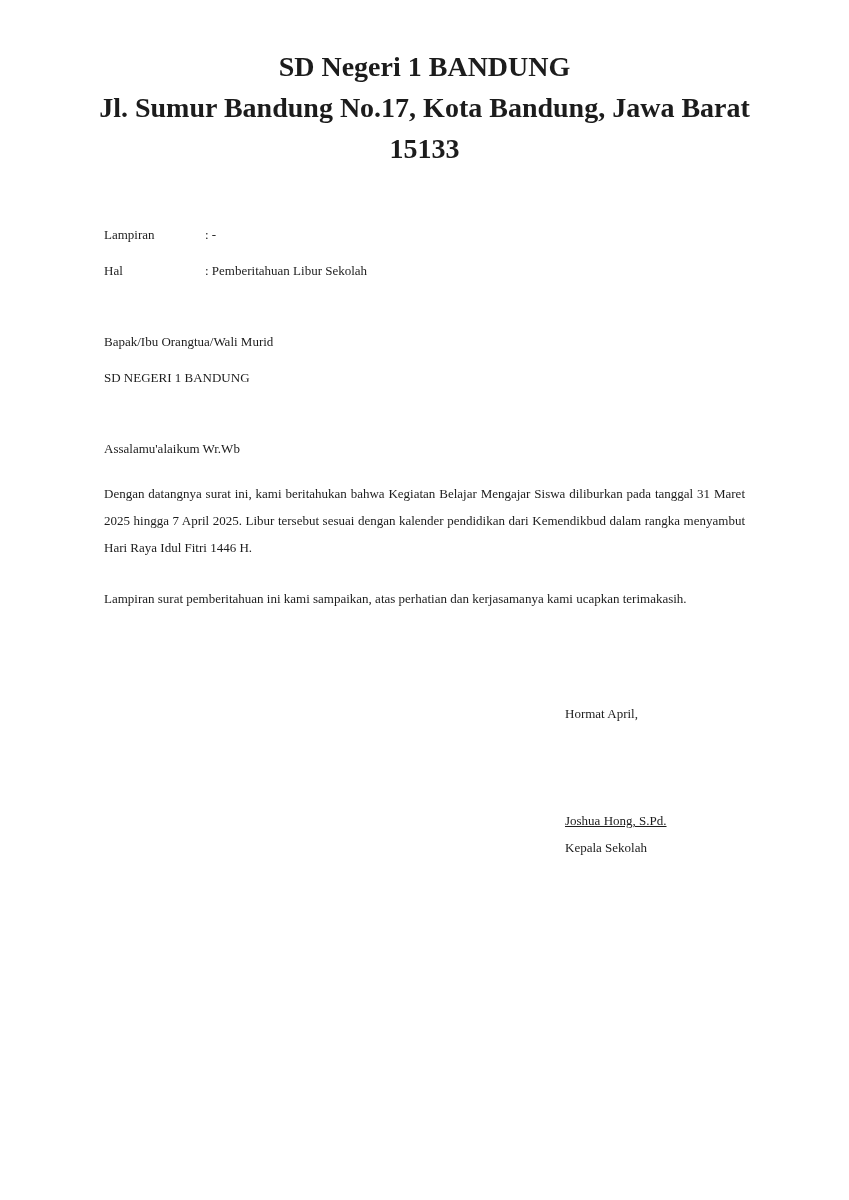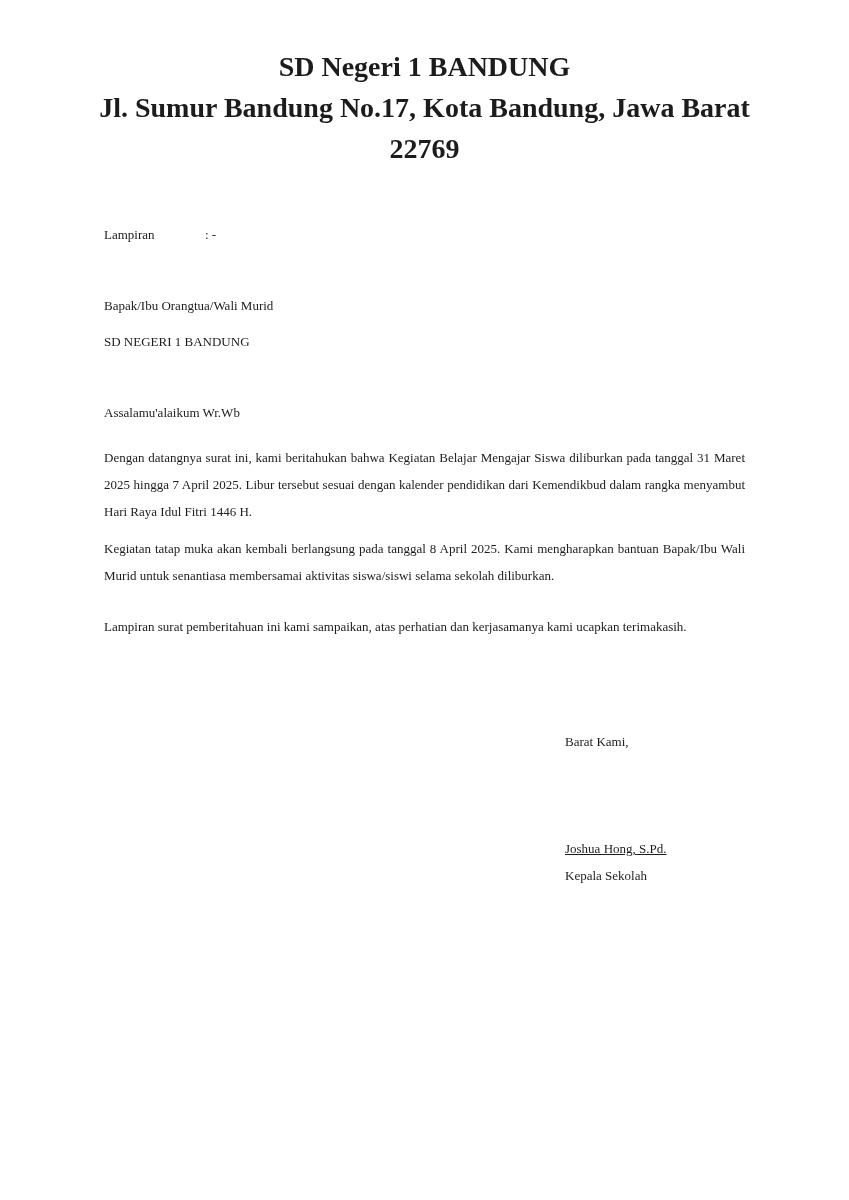--- a/index.html
+++ b/index.html
@@ -49,45 +49,48 @@
     text-decoration: underline;
   }
 </style>
 </head>
 <body>
 
 <div class="page">
 
   <header class="letterhead">
     <div class="school-name">SD Negeri 1 BANDUNG</div>
-    <div class="school-address">Jl. Sumur Bandung No.17, Kota Bandung, Jawa Barat 22769</div>
+    <div class="school-address">Jl. Sumur Bandung No.17, Kota Bandung, Jawa Barat 15133</div>
   </header>
 
   <div class="content">
 
     <section class="meta">
       <div class="meta-row">
         <span class="meta-label">Lampiran</span>
         <span class="meta-value">: -</span>
+      </div>
+      <div class="meta-row">
+        <span class="meta-label">Hal</span>
+        <span class="meta-value">: Pemberitahuan Libur Sekolah</span>
       </div>
     </section>
 
     <section class="recipient">
       <div class="recipient-line">Bapak/Ibu Orangtua/Wali Murid</div>
       <div class="recipient-line">SD NEGERI 1 BANDUNG</div>
     </section>
 
     <p class="salutation">Assalamu'alaikum Wr.Wb</p>
 
     <p class="body-para">Dengan datangnya surat ini, kami beritahukan bahwa Kegiatan Belajar Mengajar Siswa diliburkan pada tanggal 31 Maret 2025 hingga 7 April 2025. Libur tersebut sesuai dengan kalender pendidikan dari Kemendikbud dalam rangka menyambut Hari Raya Idul Fitri 1446 H.</p>
 
-    <p class="body-para">Kegiatan tatap muka akan kembali berlangsung pada tanggal 8 April 2025. Kami mengharapkan bantuan Bapak/Ibu Wali Murid untuk senantiasa membersamai aktivitas siswa/siswi selama sekolah diliburkan.</p>
 
     <p class="body-para spaced-before">Lampiran surat pemberitahuan ini kami sampaikan, atas perhatian dan kerjasamanya kami ucapkan terimakasih.</p>
 
     <section class="closing">
-      <div class="closing-salutation">Barat Kami,</div>
+      <div class="closing-salutation">Hormat April,</div>
       <div class="closing-name">Joshua Hong, S.Pd.</div>
       <div class="closing-title">Kepala Sekolah</div>
     </section>
 
   </div>
 </div>
 
 </body></html>

